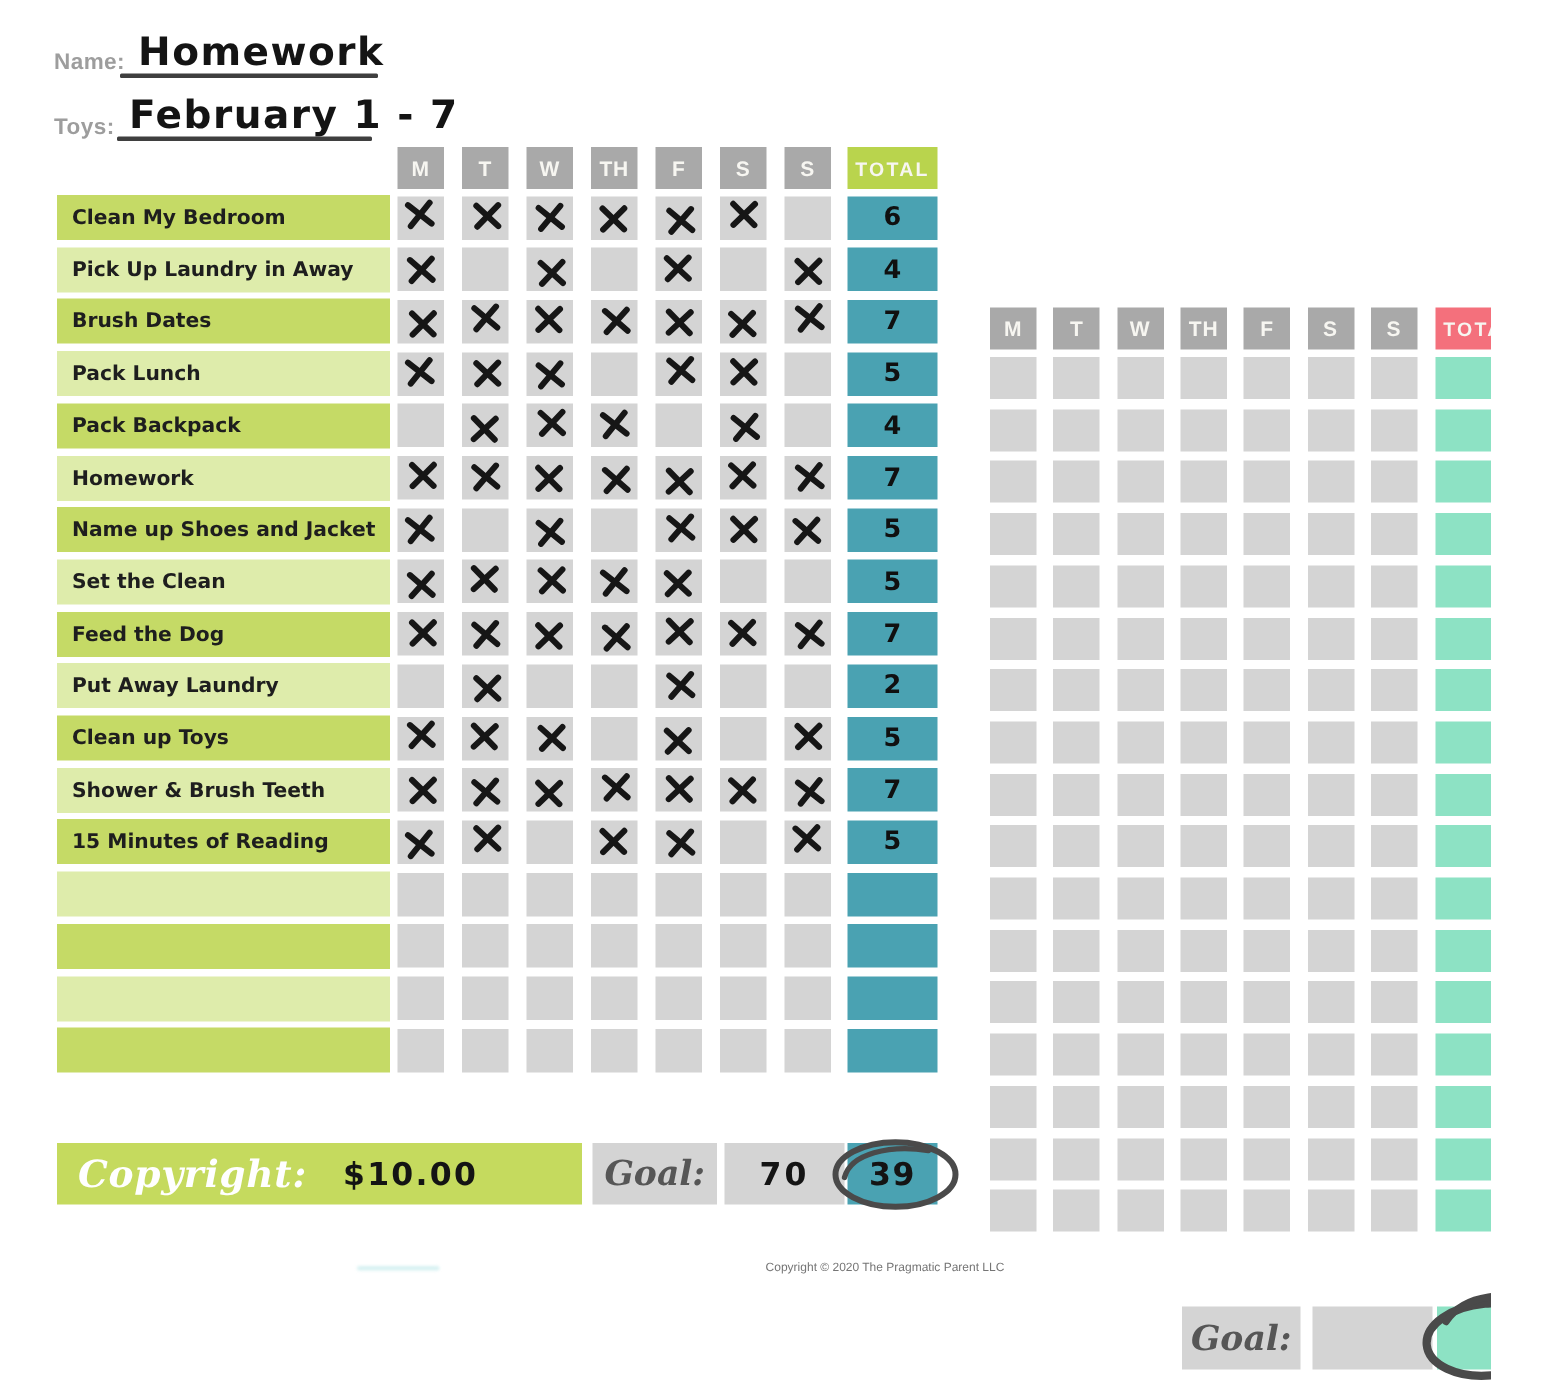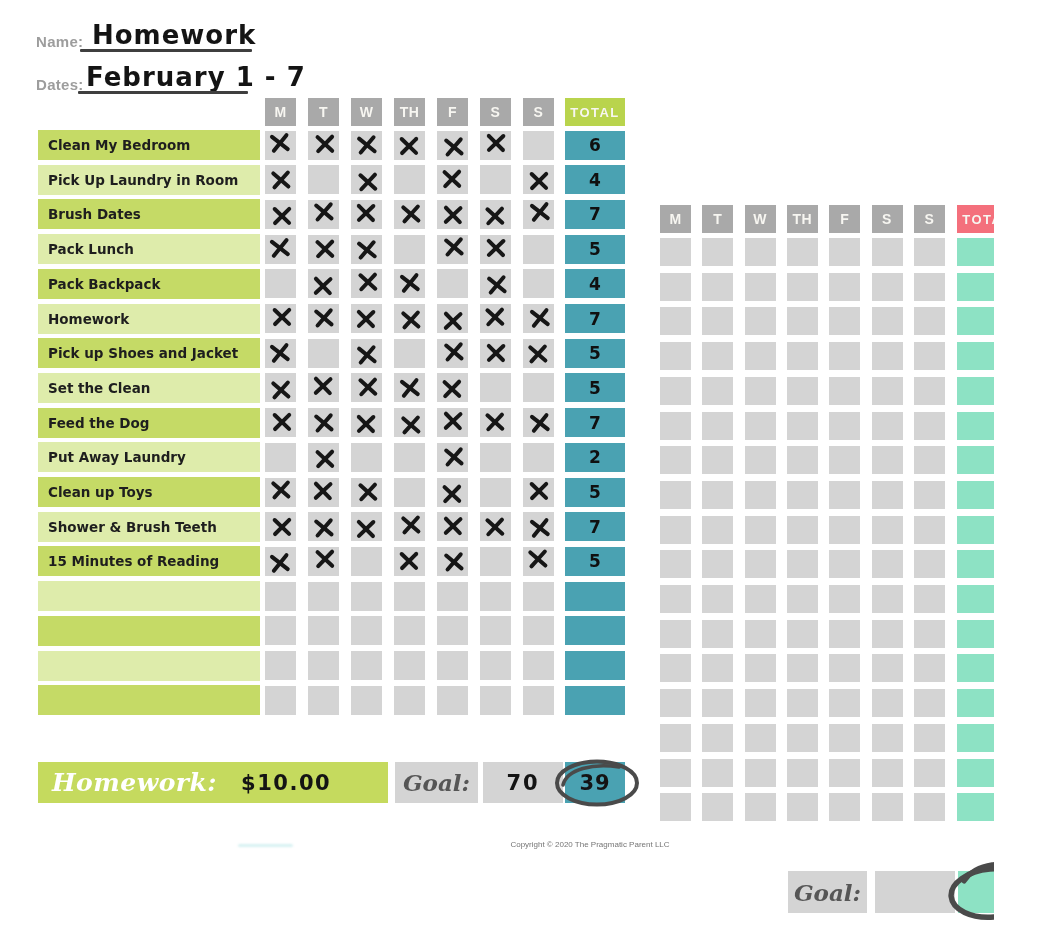--- a/index.html
+++ b/index.html
@@ -41,21 +41,21 @@
 </style>
 </head>
 <body>
 
 <div id="canvas">
 
   <div class="abs fieldlabel" style="left:36px;top:33px;">Name:</div>
   <div class="abs hand hw-big" style="left:92px;top:20px;">Homework</div>
   <div class="abs underline" style="left:80px;top:49px;width:172px;"></div>
 
-  <div class="abs fieldlabel" style="left:36px;top:76px;">Dates:</div>
+  <div class="abs fieldlabel" style="left:36px;top:76px;">Toys:</div>
   <div class="abs hand hw-big" style="left:86px;top:62px;">February 1 - 7</div>
   <div class="abs underline" style="left:78px;top:91px;width:170px;"></div>
 
   <div id="left-grid">
       <div class="hdr" style="left: 265px; top: 98px; width: 31px; height: 28px;">M</div>
       <div class="hdr" style="left: 308px; top: 98px; width: 31px; height: 28px;">T</div>
       <div class="hdr" style="left: 351px; top: 98px; width: 31px; height: 28px;">W</div>
       <div class="hdr" style="left: 394px; top: 98px; width: 31px; height: 28px;">TH</div>
       <div class="hdr" style="left: 437px; top: 98px; width: 31px; height: 28px;">F</div>
       <div class="hdr" style="left: 480px; top: 98px; width: 31px; height: 28px;">S</div>
@@ -75,21 +75,21 @@
         <div class="xmark" style="left: 1.5px; top: 2.5px; transform: rotate(2deg);"></div>
       </div>
       <div class="cell" style="left: 437px; top: 130.5px; width: 31px; height: 29px;">
         <div class="xmark" style="left: 3.5px; top: 3.5px; transform: rotate(-2deg);"></div>
       </div>
       <div class="cell" style="left: 480px; top: 130.5px; width: 31px; height: 29px;">
         <div class="xmark" style="left: 2.5px; top: -0.5px; transform: rotate(3deg);"></div>
       </div>
       <div class="cell" style="left: 523px; top: 130.5px; width: 31px; height: 29px;"></div>
       <div class="totcell" style="left: 565px; top: 130.5px; width: 60px; height: 29px; background: rgb(74, 162, 178);">6</div>
-      <div class="label label-light" style="left: 38px; top: 164.7px; width: 222px; height: 30px;">Pick Up Laundry in Room</div>
+      <div class="label label-light" style="left: 38px; top: 164.7px; width: 222px; height: 30px;">Pick Up Laundry in Away</div>
       <div class="cell" style="left: 265px; top: 165.2px; width: 31px; height: 29px;">
         <div class="xmark" style="left: 2.5px; top: 1.5px; transform: rotate(-1deg);"></div>
       </div>
       <div class="cell" style="left: 308px; top: 165.2px; width: 31px; height: 29px;"></div>
       <div class="cell" style="left: 351px; top: 165.2px; width: 31px; height: 29px;">
         <div class="xmark" style="left: 3.5px; top: 3.5px; transform: rotate(0deg);"></div>
       </div>
       <div class="cell" style="left: 394px; top: 165.2px; width: 31px; height: 29px;"></div>
       <div class="cell" style="left: 437px; top: 165.2px; width: 31px; height: 29px;">
         <div class="xmark" style="left: 1.5px; top: 0.5px; transform: rotate(1deg);"></div>
@@ -174,21 +174,21 @@
       <div class="cell" style="left: 437px; top: 304px; width: 31px; height: 29px;">
         <div class="xmark" style="left: 2.5px; top: 3.5px; transform: rotate(4deg);"></div>
       </div>
       <div class="cell" style="left: 480px; top: 304px; width: 31px; height: 29px;">
         <div class="xmark" style="left: 1.5px; top: -0.5px; transform: rotate(0deg);"></div>
       </div>
       <div class="cell" style="left: 523px; top: 304px; width: 31px; height: 29px;">
         <div class="xmark" style="left: 3.5px; top: 0.5px; transform: rotate(-4deg);"></div>
       </div>
       <div class="totcell" style="left: 565px; top: 304px; width: 60px; height: 29px; background: rgb(74, 162, 178);">7</div>
-      <div class="label label-dark" style="left: 38px; top: 338.2px; width: 222px; height: 30px;">Pick up Shoes and Jacket</div>
+      <div class="label label-dark" style="left: 38px; top: 338.2px; width: 222px; height: 30px;">Name up Shoes and Jacket</div>
       <div class="cell" style="left: 265px; top: 338.7px; width: 31px; height: 29px;">
         <div class="xmark" style="left: 1.5px; top: 1.5px; transform: rotate(-4deg);"></div>
       </div>
       <div class="cell" style="left: 308px; top: 338.7px; width: 31px; height: 29px;"></div>
       <div class="cell" style="left: 351px; top: 338.7px; width: 31px; height: 29px;">
         <div class="xmark" style="left: 2.5px; top: 3.5px; transform: rotate(-3deg);"></div>
       </div>
       <div class="cell" style="left: 394px; top: 338.7px; width: 31px; height: 29px;"></div>
       <div class="cell" style="left: 437px; top: 338.7px; width: 31px; height: 29px;">
         <div class="xmark" style="left: 3.5px; top: 0.5px; transform: rotate(-2deg);"></div>
@@ -494,21 +494,21 @@
       <div class="cell" style="left: 702.3px; top: 793.2px; width: 31px; height: 28px;"></div>
       <div class="cell" style="left: 744.6px; top: 793.2px; width: 31px; height: 28px;"></div>
       <div class="cell" style="left: 786.9px; top: 793.2px; width: 31px; height: 28px;"></div>
       <div class="cell" style="left: 829.2px; top: 793.2px; width: 31px; height: 28px;"></div>
       <div class="cell" style="left: 871.5px; top: 793.2px; width: 31px; height: 28px;"></div>
       <div class="cell" style="left: 913.8px; top: 793.2px; width: 31px; height: 28px;"></div>
       <div class="totcell" style="left: 957px; top: 793.2px; width: 60px; height: 28px; background: rgb(141, 226, 196);"></div>
     </div>
 
   <div class="bar" style="left:38px;top:762px;width:350px;height:41px;background:#c5da5e;">
-    <span class="script script-white" style="padding-left:14px;">Homework:</span>
+    <span class="script script-white" style="padding-left:14px;">Copyright:</span>
     <span class="hand" style="margin-left:24px;font-size:21px;letter-spacing:1.5px;">$10.00</span>
   </div>
   <div class="graybox" style="left:395px;top:762px;width:83px;height:41px;">
     <span class="script script-gray">Goal:</span>
   </div>
   <div class="graybox" style="left:483px;top:762px;width:80px;height:41px;">
     <span class="hand" style="font-size:21px;letter-spacing:2px;">70</span>
   </div>
   <div class="graybox" style="left:565px;top:762px;width:60px;height:41px;background:#4aa2b2;">
     <span class="hand" style="font-size:21px;letter-spacing:1px;">39</span>

